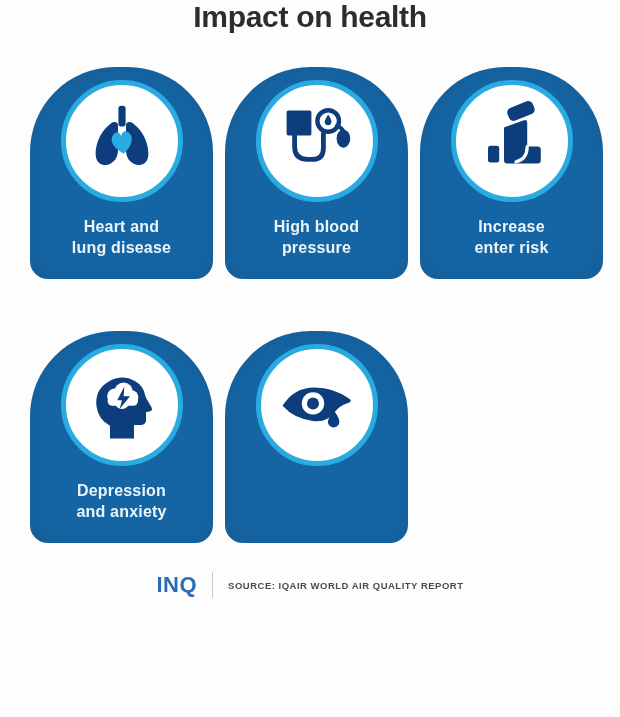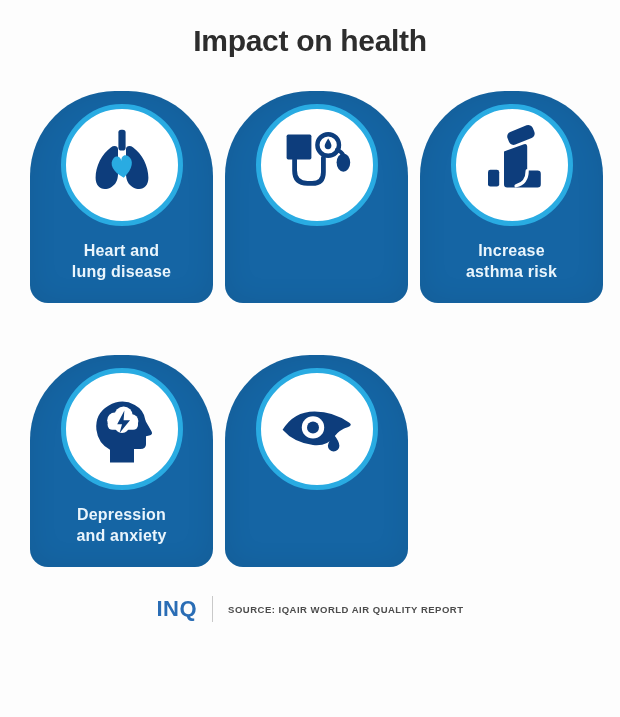--- a/index.html
+++ b/index.html
@@ -2,21 +2,21 @@
 <html style="--page-bg: #fdfdfd; --title-text: #2d2d2d; --subtitle-text: #3c3c3c; --card-blue: #1565a4; --ring-cyan: #29abe2; --icon-navy: #0d3d7c; --label-text: #eaf5fc; --logo-blue: #2a6db5; --source-text: #4c4c4c;"><head>
 <meta charset="utf-8">
 <style>
   * { margin:0; padding:0; box-sizing:border-box; }
   html,body { width:620px; height:717px; }
   body {
     font-family:"Liberation Sans", sans-serif;
     background:var(--page-bg,#fdfdfd);
     overflow:hidden;
   }
-  .page { width:620px; height:717px; padding-top:24px; }
+  .page { width:620px; height:717px; }
 
   .title {
     text-align:center;
     font-size:30px;
     font-weight:bold;
     color:var(--title-text,#2d2d2d);
     letter-spacing:-0.3px;
   }
   .subtitle {
     margin-top:13px;
@@ -115,33 +115,35 @@
       <div class="badge">
         <svg viewBox="0 0 100 100">
           <rect class="navy" x="12" y="12" width="31" height="31" rx="2"></rect>
           <circle cx="64" cy="25" r="13.5" fill="#ffffff" stroke="var(--icon-navy,#0d3d7c)" stroke-width="5.5"></circle>
           <path class="navy" d="M64 17 Q68 23 68 26 A4.2 4.2 0 1 1 59.6 26 Q60 23 64 17 Z"></path>
           <path class="navy-stroke" stroke-width="6" stroke-linecap="round" d="M22 43 L22 57 Q22 73 38 73 L44 73 Q58 73 58 59 L58 41"></path>
           <path class="navy-stroke" stroke-width="5" stroke-linecap="round" d="M75 31 Q81 33 83 38"></path>
           <ellipse class="navy" cx="83" cy="47" rx="8.5" ry="11.5"></ellipse>
         </svg>
       </div>
+      <div class="card-label">High blood
+pressure</div>
     </div>
 
     <div class="card">
       <div class="badge">
         <svg viewBox="0 0 100 100">
           <rect class="navy" x="44" y="4" width="34" height="17" rx="6" transform="rotate(-22 61 12)"></rect>
           <path class="navy" d="M40 33 L65 24 Q69 22.5 69 27 L69 57 L82 57 Q86 57 86 61 L86 74 Q86 78 82 78 L44 78 Q40 78 40 74 Z"></path>
           <path class="white-stroke" stroke-width="4" stroke-linecap="round" d="M69 57 Q69 73 55 76"></path>
           <rect class="navy" x="20" y="56" width="14" height="21" rx="3"></rect>
         </svg>
       </div>
       <div class="card-label">Increase
-asthma risk</div>
+enter risk</div>
     </div>
 
     <div class="card">
       <div class="badge">
         <svg viewBox="0 0 100 100">
           <path class="navy" d="M35 92 L35 76 Q20 68 18 51 Q16 31 33 21 Q50 11 66 20 Q77 26 79 38 L80 41 L87 53 Q89 57 84 58 L80 59 L80 69 Q80 75 73 75 L65 75 L65 92 Z"></path>
           <circle class="whitefill" cx="41" cy="39" r="9.5"></circle>
           <circle class="whitefill" cx="52" cy="33.5" r="11.5"></circle>
           <circle class="whitefill" cx="62" cy="40" r="8.5"></circle>
           <rect class="whitefill" x="32" y="38" width="38" height="13" rx="6"></rect>

